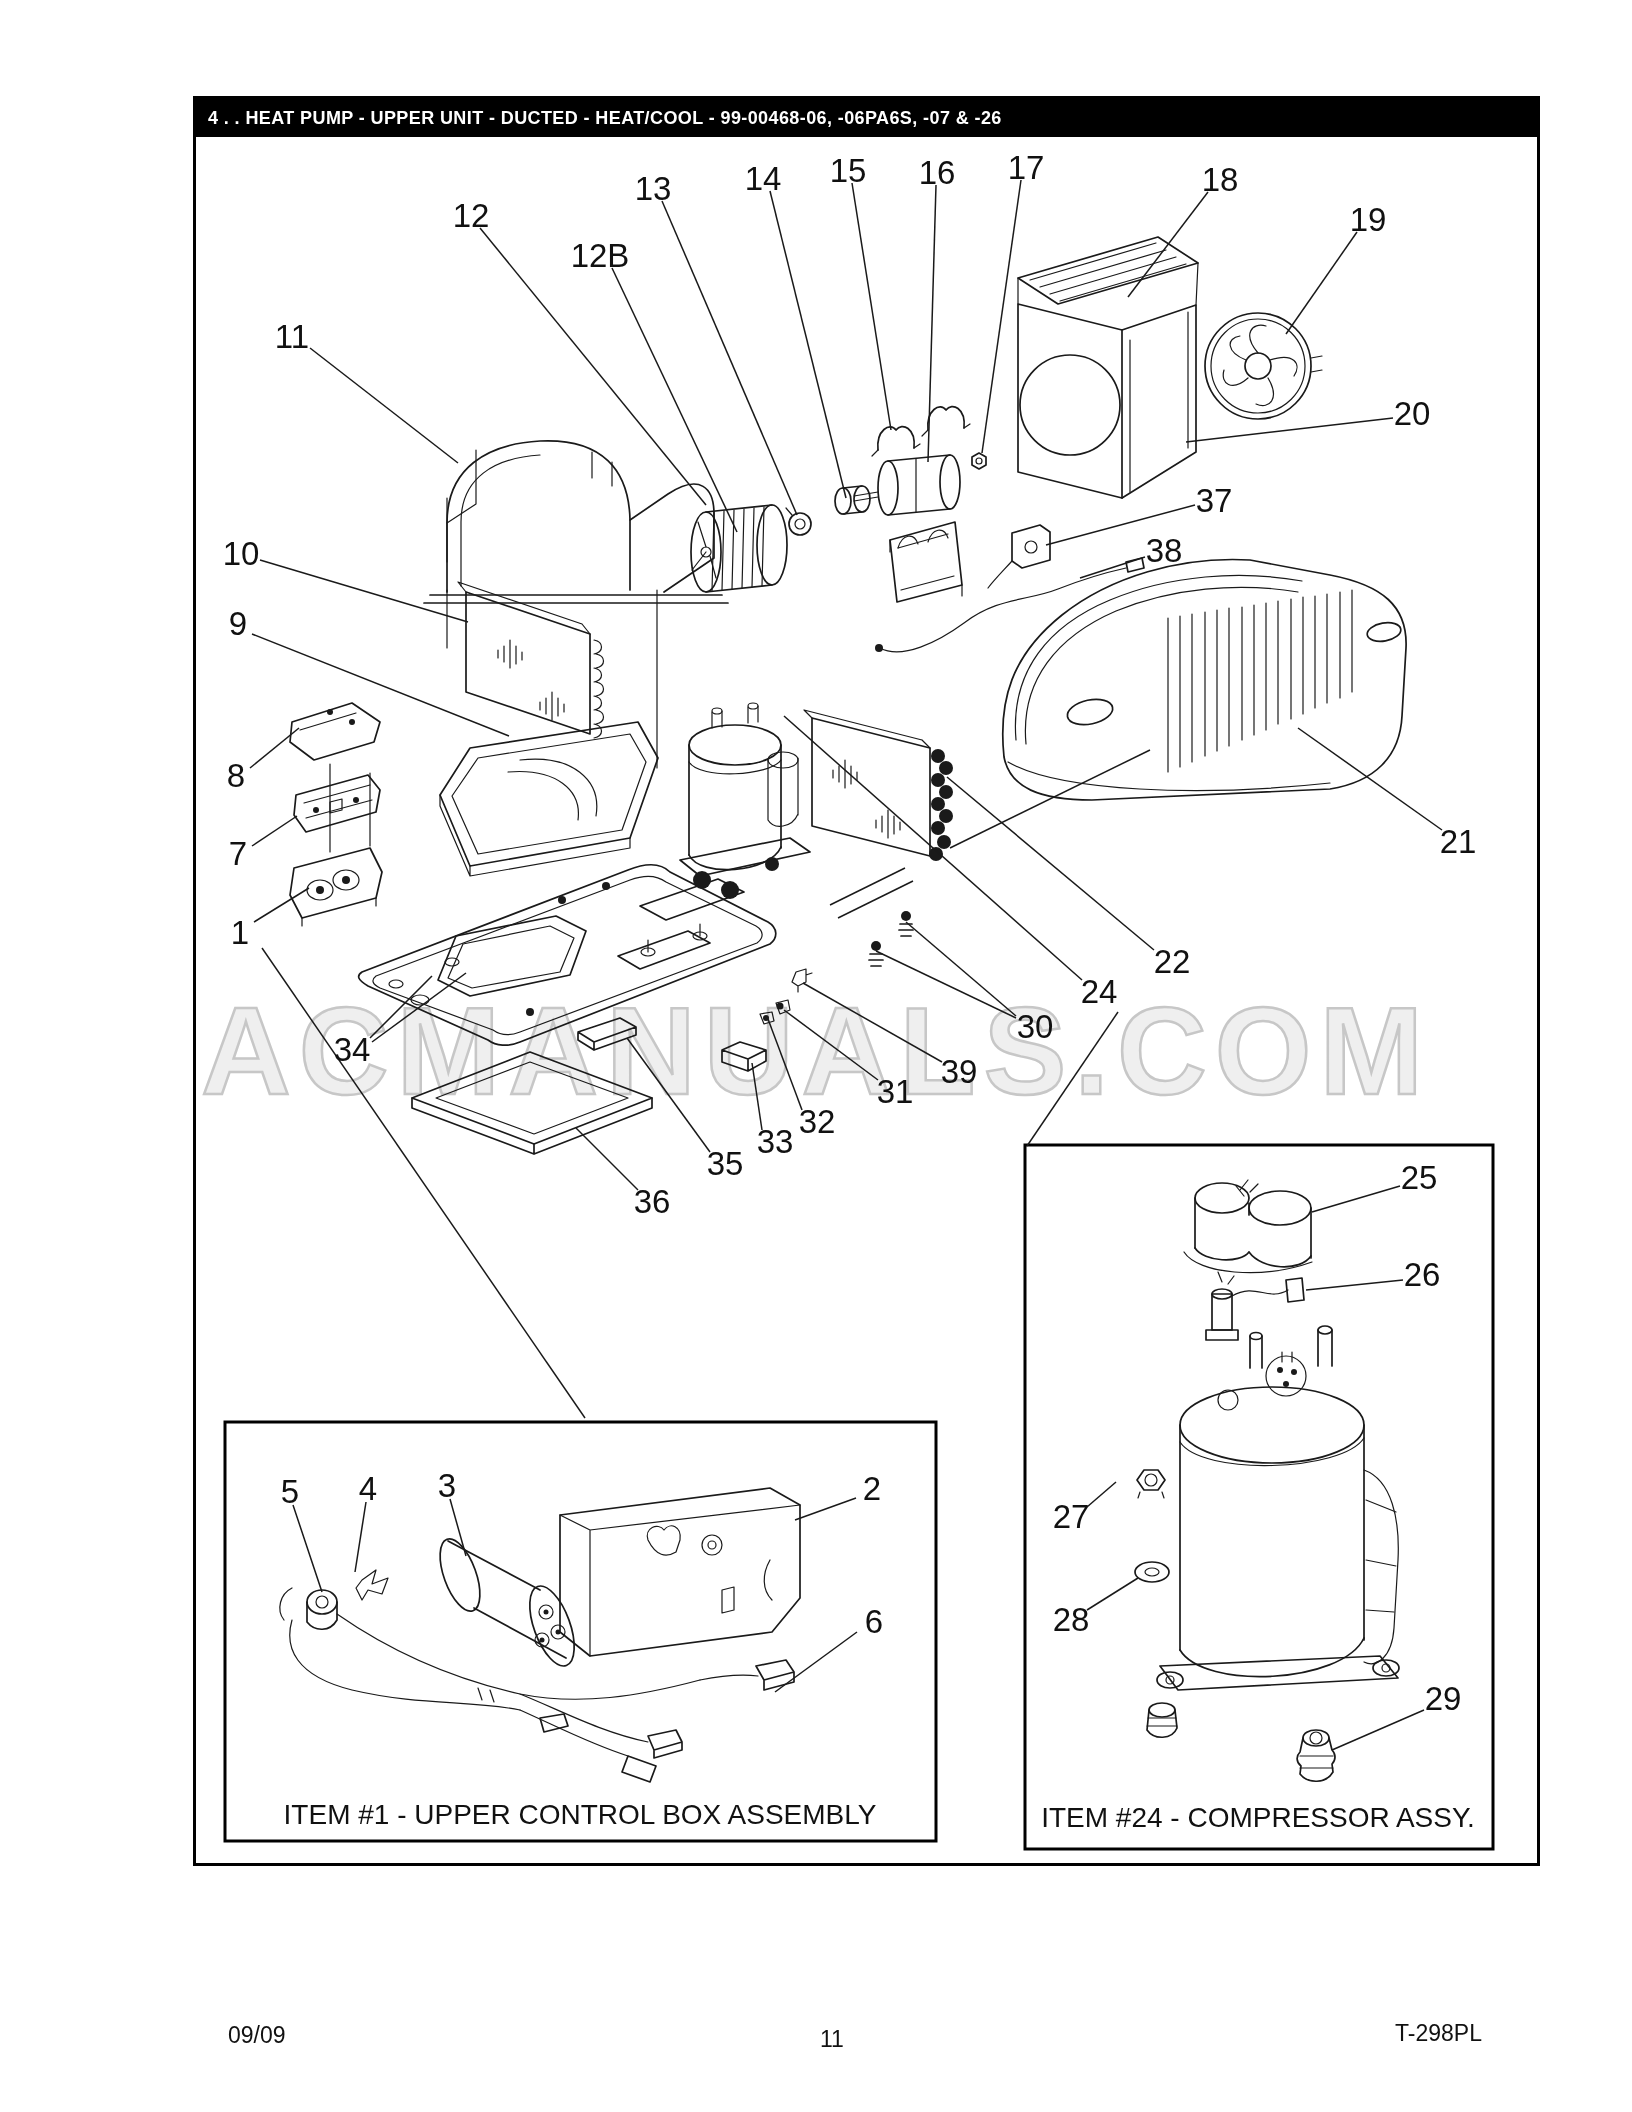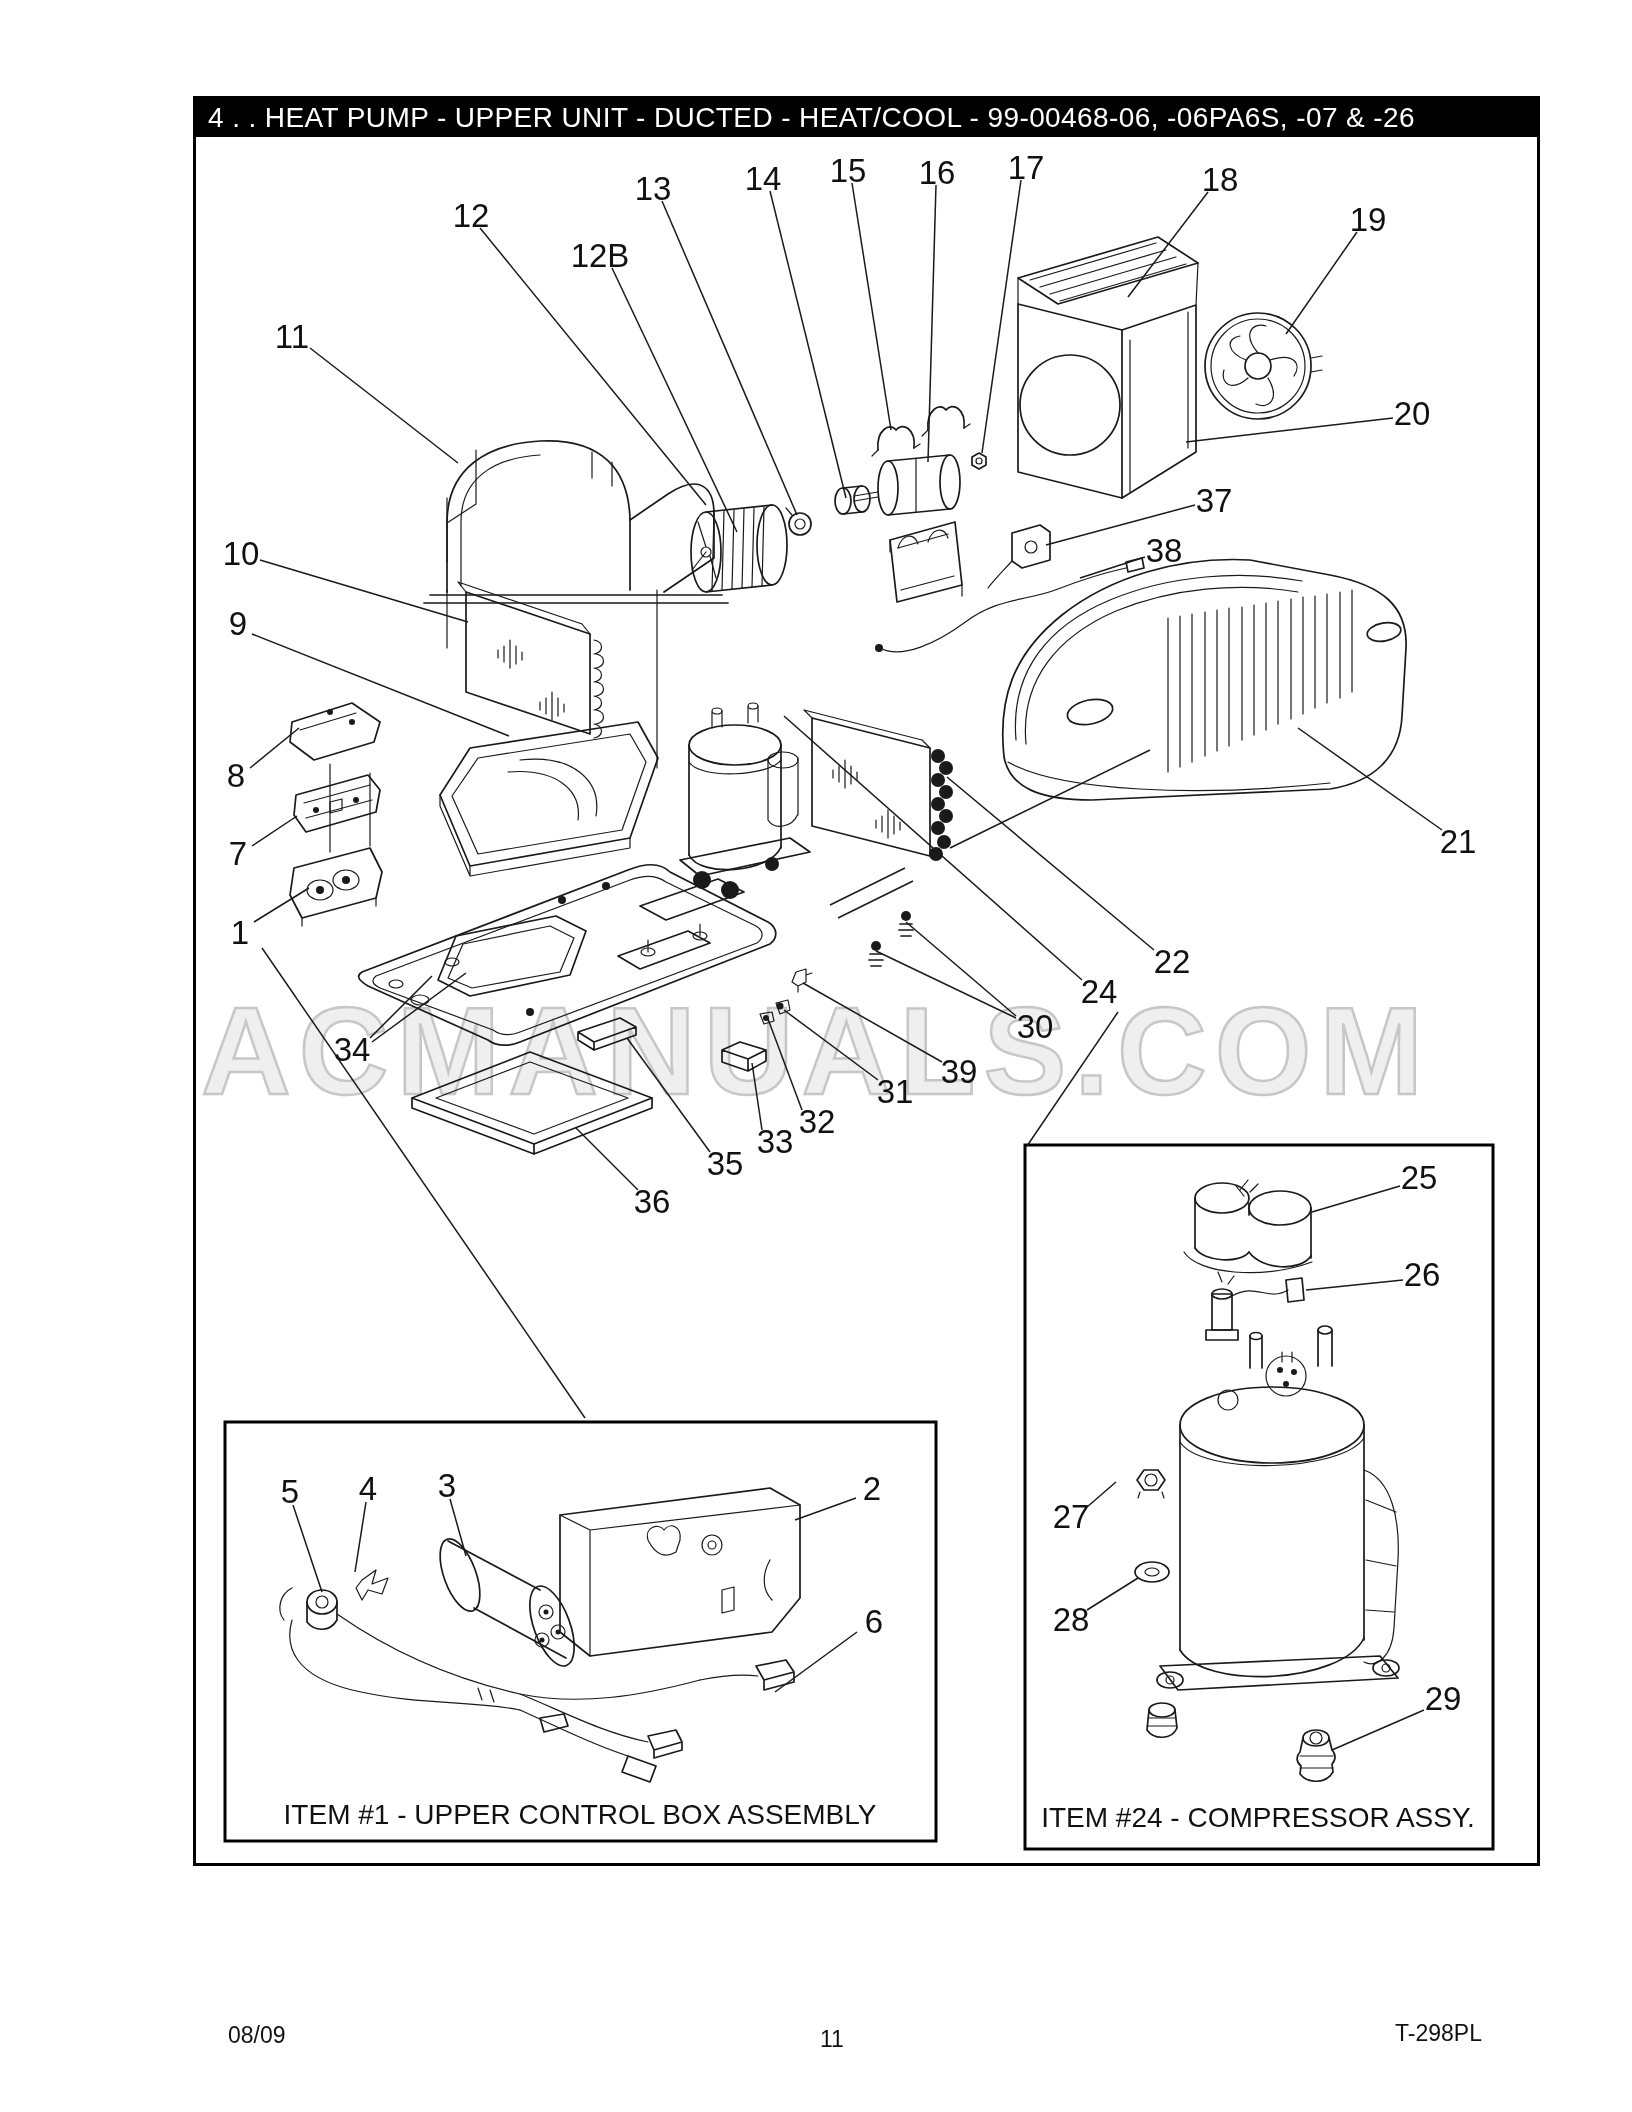--- a/index.html
+++ b/index.html
@@ -1,21 +1,21 @@
 <!DOCTYPE html>
 <html><head>
 <meta charset="utf-8">
 <style>
   html,body{margin:0;padding:0;background:#ffffff;}
   #page{position:relative;width:1632px;height:2112px;background:#ffffff;overflow:hidden;
         font-family:"Liberation Sans", sans-serif;color:#111;}
   #frame{position:absolute;left:193px;top:96px;width:1341px;height:1764px;border:3px solid #000;background:#fff;}
   #header-bar{position:absolute;left:0;top:0;width:100%;height:38px;background:#000;color:#fff;
               display:flex;align-items:center;}
-  #header-bar span{font-size:28px;font-weight:normal;letter-spacing:.4px;padding-left:12px;white-space:nowrap;}
+  #header-bar span{font-size:18px;font-weight:bold;letter-spacing:.4px;padding-left:12px;white-space:nowrap;}
   #diagram{position:absolute;left:0;top:0;width:1632px;height:2112px;}
   .footer{position:absolute;font-size:23px;color:#111;}
   #footer-left{left:228px;top:2022px;}
   #footer-center{left:820px;top:2026px;}
   #footer-right{left:1395px;top:2020px;text-align:right;}
   
   .ln{stroke:#1a1a1a;stroke-width:1.7;fill:none;stroke-linecap:round;stroke-linejoin:round;}
   .ln2{stroke:#1a1a1a;stroke-width:1.2;fill:none;stroke-linecap:round;stroke-linejoin:round;}
   .fill{fill:#1a1a1a;stroke:none;}
   .leader{stroke:#1a1a1a;stroke-width:1.5;fill:none;}
@@ -451,16 +451,16 @@
         <text x="1422" y="1286" class="callout">26</text>
         <line x1="1087" y1="1507" x2="1116" y2="1482" class="leader"></line>
         <text x="1071" y="1528" class="callout">27</text>
         <line x1="1087" y1="1610" x2="1138" y2="1578" class="leader"></line>
         <text x="1071" y="1631" class="callout">28</text>
         <line x1="1424" y1="1710" x2="1332" y2="1750" class="leader"></line>
         <text x="1443" y="1710" class="callout">29</text>
       </g>
   </svg>
 
-  <div id="footer-left" class="footer">08/09</div>
+  <div id="footer-left" class="footer">09/09</div>
   <div id="footer-center" class="footer">11</div>
   <div id="footer-right" class="footer">T-298PL</div>
 </div>
 
 </body></html>

